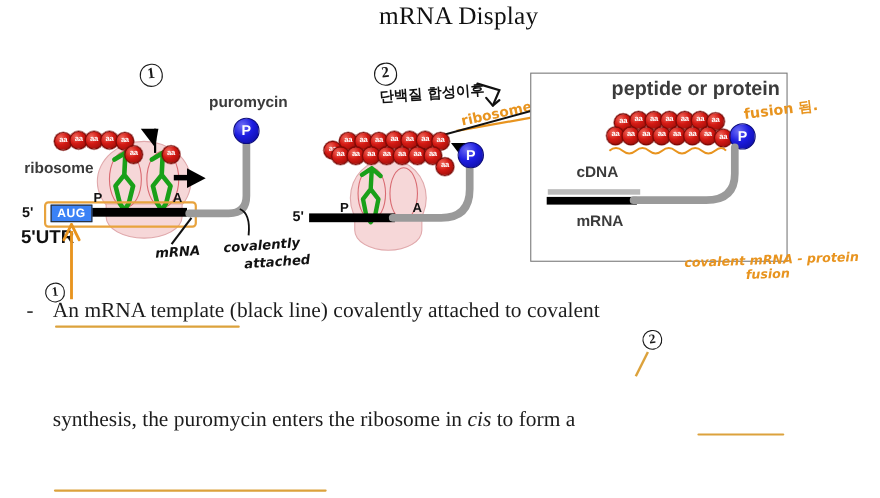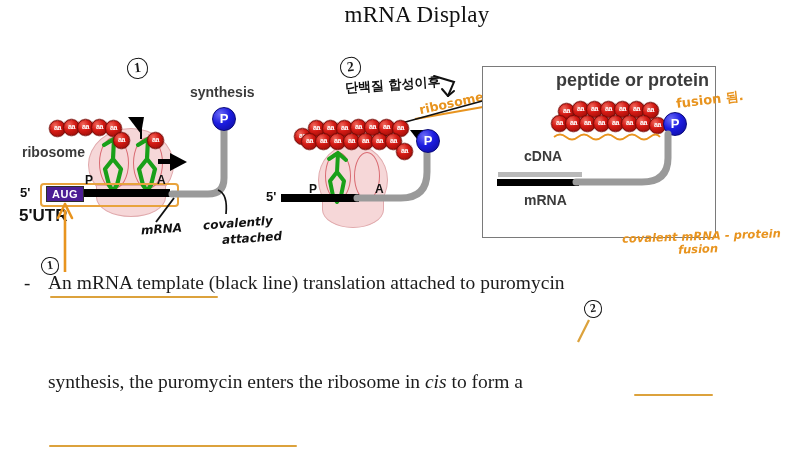--- a/index.html
+++ b/index.html
@@ -62,21 +62,21 @@
   
   .pball{
     position:absolute;border-radius:50%;
     background:radial-gradient(circle at 33% 28%, #6d6df5 0%, #1c1ce0 45%, #0b0b96 100%);
     border:1px solid #0a0a7a;
     font-family:"Liberation Sans", sans-serif;font-weight:bold;color:#fff;text-align:center;
   }
 
   
   .augbox{
-    position:absolute;background:#4c1d95;border:1px solid #2d2d2d;
+    position:absolute;background:#3b82f6;border:1px solid #2d2d2d;
     font-family:"Liberation Sans", sans-serif;font-weight:bold;color:#fff;
     text-align:center;letter-spacing:.5px;
   }
   .aug-highlight{
     position:absolute;border:2.1px solid #e8a33d;border-radius:4px;background:transparent;
   }
 
   
   .panel3{
     position:absolute;border:1.6px solid #7a7a7a;background:#fff;
@@ -128,21 +128,21 @@
 </style>
 </head>
 <body>
 
 <div class="stage">
 
   <div class="title">mRNA Display</div>
 
   <div class="abs circnum" style="left:127px;top:58px;">1</div>
 
-  <div class="abs figlabel" style="left:190px;top:84px;font-size:14px;">synthesis</div>
+  <div class="abs figlabel" style="left:190px;top:84px;font-size:14px;">puromycin</div>
 
   <div class="abs figlabel" style="left:22px;top:144px;font-size:14px;">ribosome</div>
 
   <div class="ribo-big" style="left:88px;top:128px;width:84px;height:72px;"></div>
   <div class="ribo-small" style="left:96px;top:185px;width:68px;height:30px;"></div>
   <div class="trna-hole" style="left:99px;top:137px;width:28px;height:50px;"></div>
   <div class="trna-hole" style="left:133px;top:137px;width:28px;height:50px;"></div>
 
   <svg style="left:96px;top:133px;width:36px;height:62px;" viewBox="0 0 36 62">
     <path d="M8 12 L18 6 M18 6 L26 13 M18 6 L17 26 M17 26 L9 36 M17 26 L25 36 M9 36 L13 52 M25 36 L21 52 M13 52 L17 58 M21 52 L17 58" stroke="#19a019" stroke-width="4.2" fill="none" stroke-linecap="round"></path>
@@ -288,21 +288,21 @@
   <div class="abs hand-kr-o" style="left:676px;top:91px;font-size:13px;transform:rotate(-7deg);">fusion 됨.</div>
 
   <div class="abs hand-o" style="left:622px;top:229px;font-size:11.5px;transform:rotate(-2deg);">covalent mRNA - protein</div>
   <div class="abs hand-o" style="left:678px;top:242px;font-size:11.5px;transform:rotate(-2deg);">fusion</div>
 
   <div class="dash" style="left:24px;top:272px;">-</div>
 
   <div class="abs circnum" style="left:41px;top:257px;font-size:12px;width:16px;height:16px;line-height:15px;">1</div>
 
   <div class="bodytext" style="left:48px;top:272px;">
-    <span>An mRNA template</span><span> (black line) translation attached to puromycin</span>
+    <span>An mRNA template</span><span> (black line) covalently attached to covalent</span>
   </div>
   <div class="u-orange" style="left:50px;top:296px;width:168px;"></div>
 
 
   <svg style="left:576px;top:318px;width:16px;height:26px;">
     <path d="M13 2 L2 24" stroke="#dca23c" stroke-width="2.2" fill="none"></path>
   </svg>
   <div class="abs circnum" style="left:584px;top:300px;font-size:12px;width:16px;height:16px;line-height:15px;">2</div>
 
   <div class="bodytext" style="left:48px;top:371px;">

